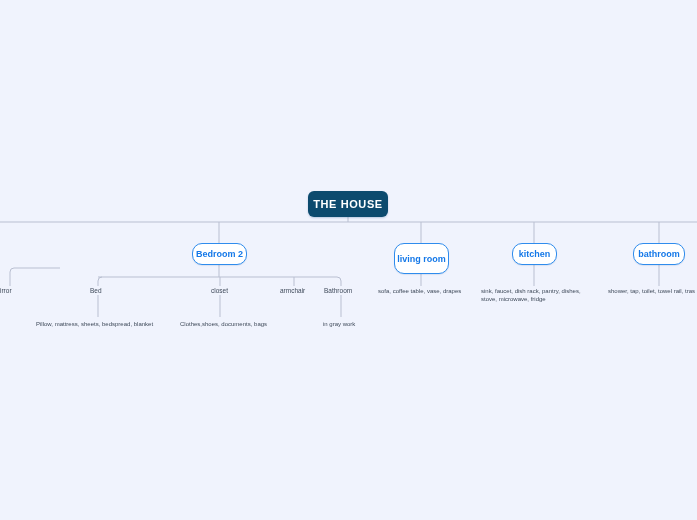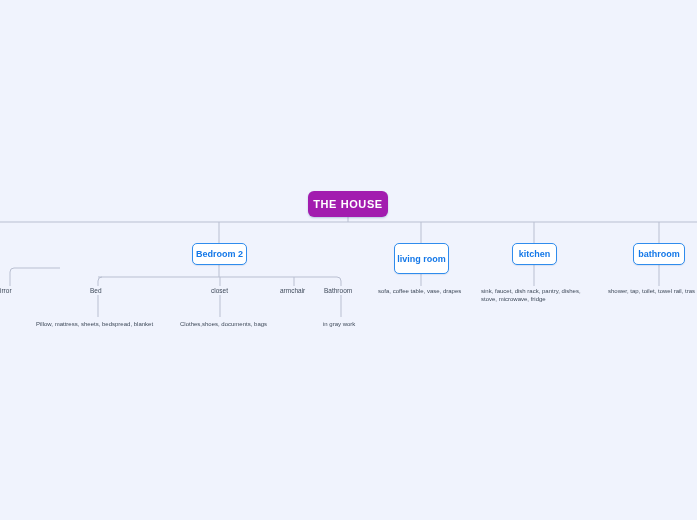--- a/index.html
+++ b/index.html
@@ -31,35 +31,35 @@
   }
   .node {
     position: absolute;
     box-sizing: border-box;
     white-space: nowrap;
     display: flex;
     align-items: center;
     justify-content: center;
   }
   .node-root {
-    background: #a21caf;
+    background: #0c4a6e;
     color: #ffffff;
     font-size: 11px;
     font-weight: bold;
     letter-spacing: 0.6px;
     border-radius: 6px;
     box-shadow: 0 1px 2px rgba(20,70,140,0.25);
   }
   .node-branch {
     background: #ffffff;
     color: #1478e8;
     border: 1.5px solid #2f8ced;
     font-size: 9px;
     font-weight: bold;
-    border-radius: 5px;
+    border-radius: 10px;
     box-shadow: 0 1px 1px rgba(20,70,140,0.10);
   }
   .label-plain {
     position: absolute;
     color: #3f4a5a;
     font-size: 6.5px;
     white-space: nowrap;
   }
   .label-leaf {
     position: absolute;

